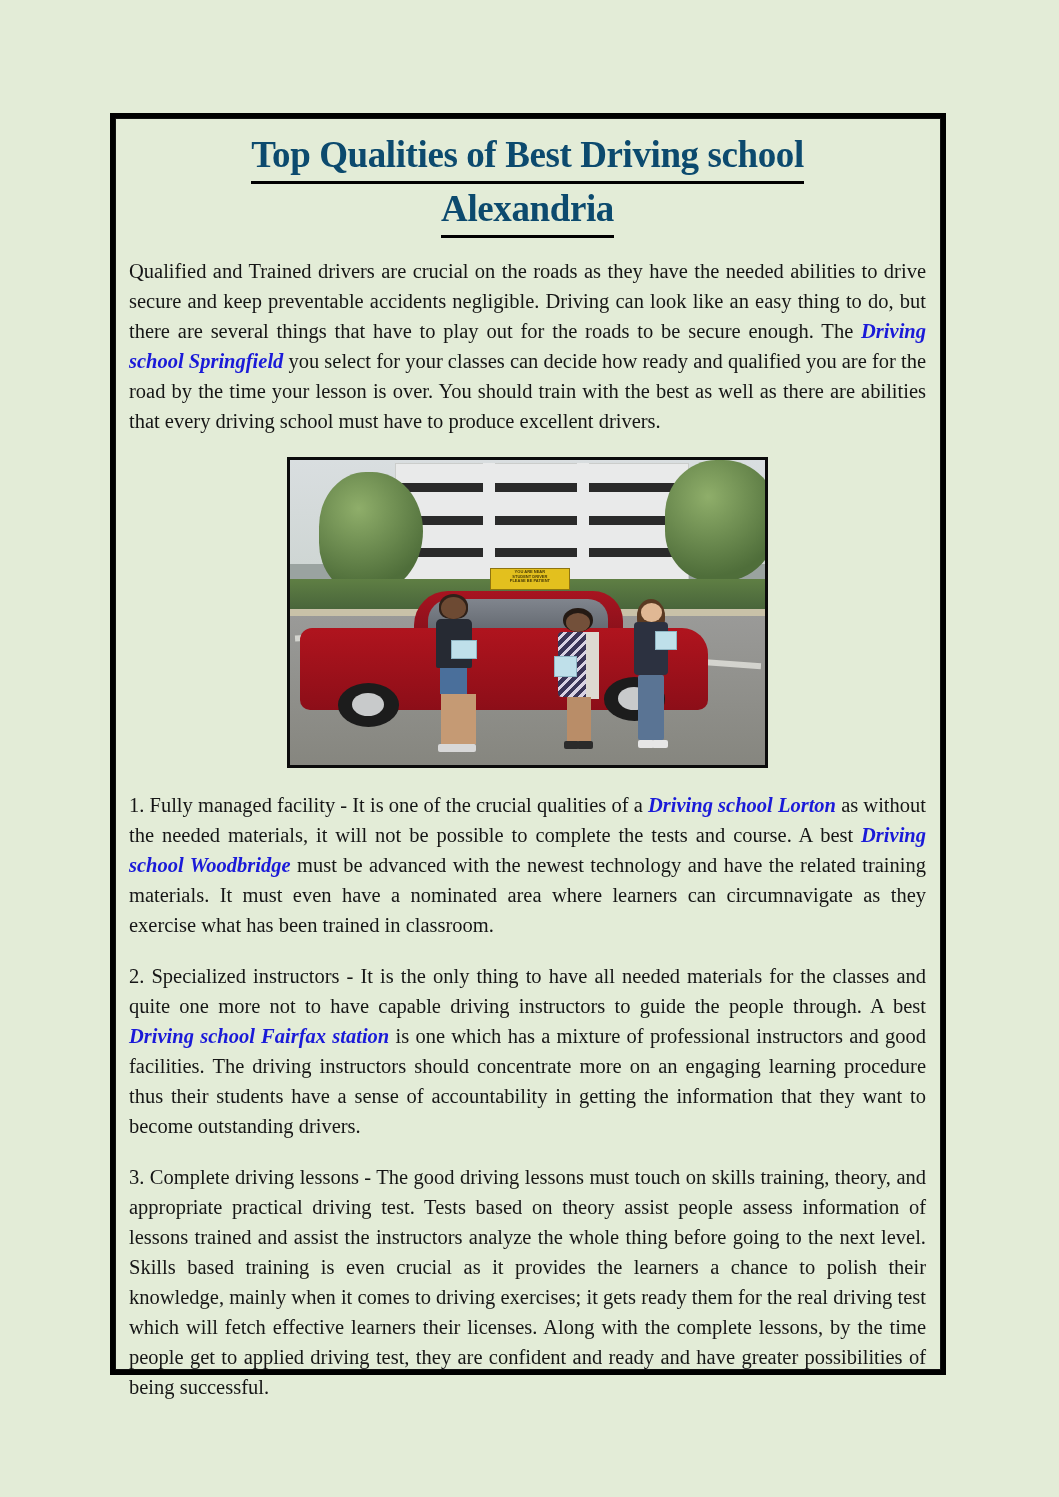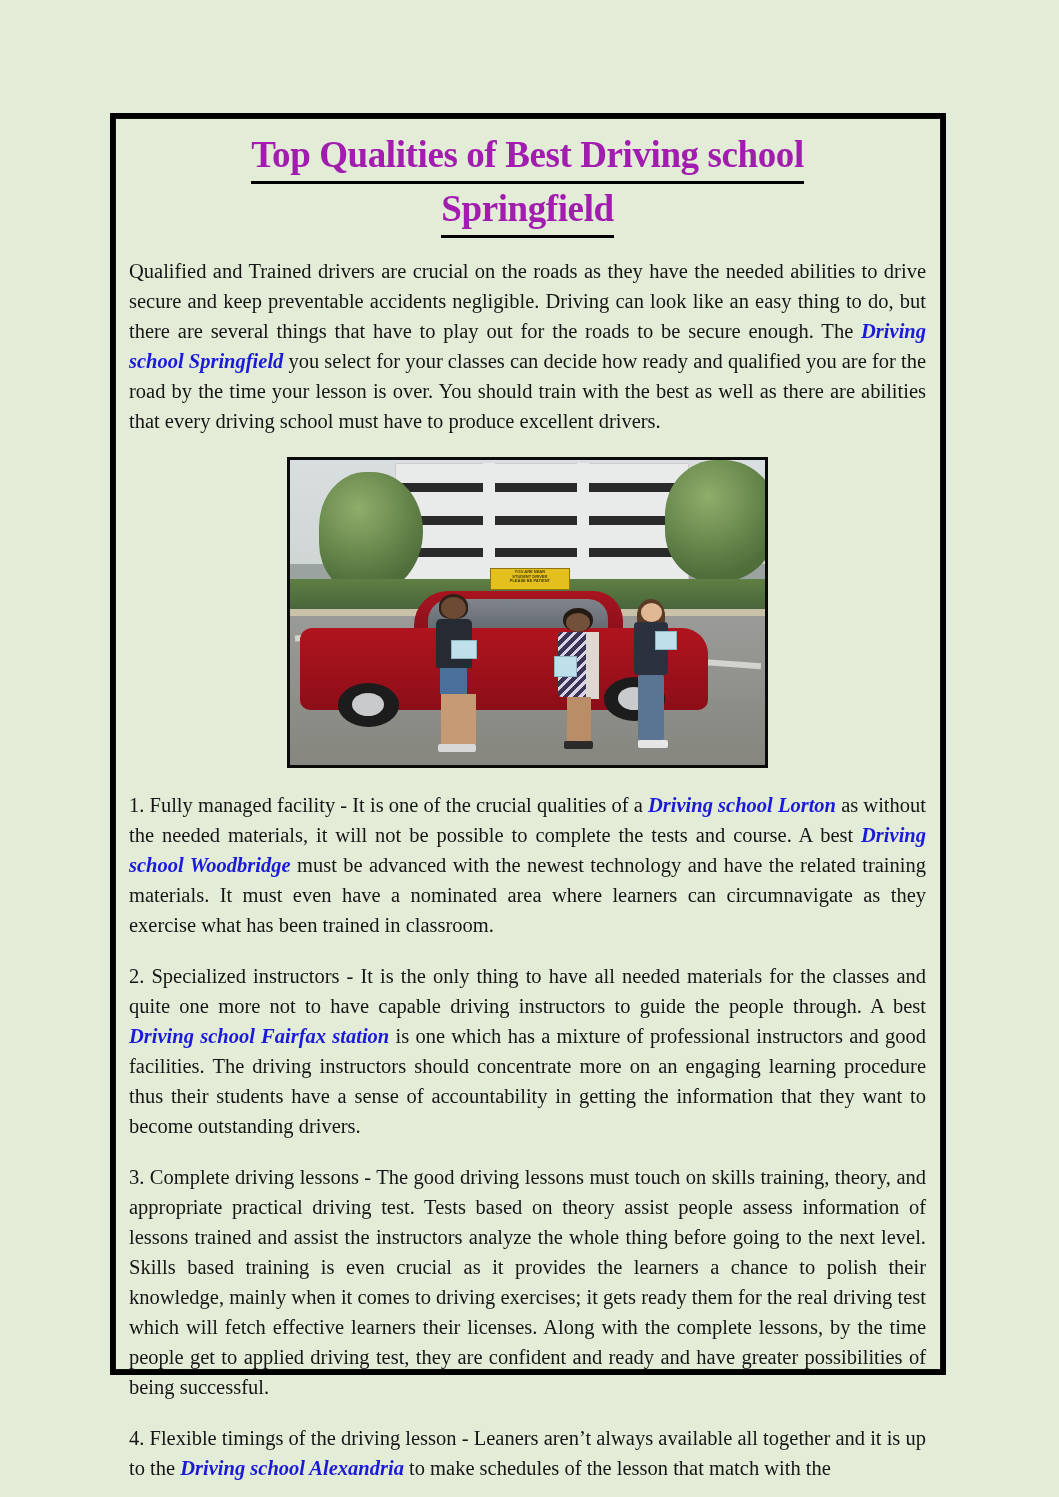--- a/index.html
+++ b/index.html
@@ -49,21 +49,21 @@
     box-sizing: border-box;
   }
 
   
   .doc-title {
     text-align: center;
     font-weight: bold;
     font-size: 37px;
     line-height: 50px;
     letter-spacing: -0.4px;
-    color: #a21caf;
+    color: #0c4a6e;
     margin: 6px 0 6px 0;
     padding: 0 10px;
   }
   .doc-title .tline {
     display: inline-block;
     border-bottom: 3px solid #000;
     padding-bottom: 1px;
   }
 
   
@@ -244,21 +244,21 @@
 
 <div class="page">
 
   <div class="doc-frame">
     <div class="doc-frame-inner"></div>
 
     <div class="doc-body">
 
       <h1 class="doc-title">
         <span class="tline">Top Qualities of Best Driving school</span><br>
-        <span class="tline">Springfield</span>
+        <span class="tline">Alexandria</span>
       </h1>
 
       <p class="para first"><span>Qualified and Trained drivers are crucial on the roads as they have the needed abilities to drive secure and keep preventable accidents negligible. Driving can look like an easy thing to do, but there are several things that have to play out for the roads to be secure enough. The </span><span class="lnk">Driving school Springfield</span><span> you select for your classes can decide how ready and qualified you are for the road by the time your lesson is over. You should train with the best as well as there are abilities that every driving school must have to produce excellent drivers.</span></p>
 
       <div class="figure-wrap">
         <div class="photo">
           <div class="photo-inner">
             <div class="ph-sky"></div>
 
             <div class="ph-garage">
@@ -331,17 +331,16 @@
           </div>
         </div>
       </div>
 
       <p class="para"><span>1. Fully managed facility - It is one of the crucial qualities of a </span><span class="lnk">Driving school Lorton</span><span> as without the needed materials, it will not be possible to complete the tests and course. A best </span><span class="lnk">Driving school Woodbridge</span><span> must be advanced with the newest technology and have the related training materials. It must even have a nominated area where learners can circumnavigate as they exercise what has been trained in classroom.</span></p>
 
       <p class="para"><span>2. Specialized instructors - It is the only thing to have all needed materials for the classes and quite one more not to have capable driving instructors to guide the people through. A best </span><span class="lnk">Driving school Fairfax station</span><span> is one which has a mixture of professional instructors and good facilities. The driving instructors should concentrate more on an engaging learning procedure thus their students have a sense of accountability in getting the information that they want to become outstanding drivers.</span></p>
 
       <p class="para"><span>3. Complete driving lessons - The good driving lessons must touch on skills training, theory, and appropriate practical driving test. Tests based on theory assist people assess information of lessons trained and assist the instructors analyze the whole thing before going to the next level. Skills based training is even crucial as it provides the learners a chance to polish their knowledge, mainly when it comes to driving exercises; it gets ready them for the real driving test which will fetch effective learners their licenses. Along with the complete lessons, by the time people get to applied driving test, they are confident and ready and have greater possibilities of being successful.</span></p>
 
-      <p class="para"><span>4. Flexible timings of the driving lesson - Leaners aren’t always available all together and it is up to the </span><span class="lnk">Driving school Alexandria</span><span> to make schedules of the lesson that match with the</span></p>
 
     </div>
   </div>
 </div>
 
 </body></html>

